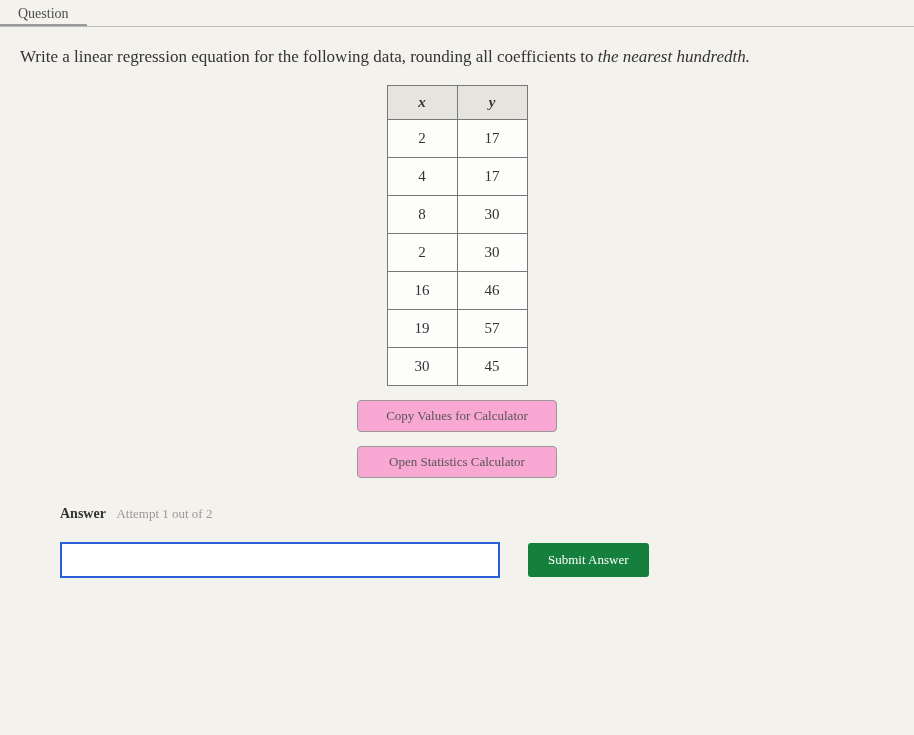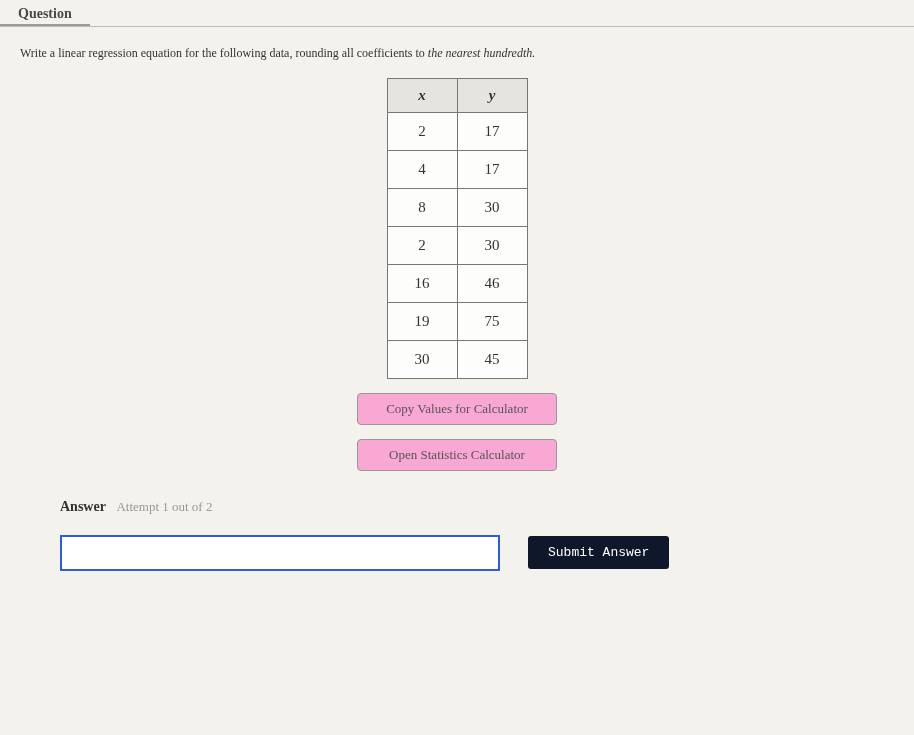--- a/index.html
+++ b/index.html
@@ -9,34 +9,34 @@
     width: 914px;
     height: 735px;
     color: #333;
     position: relative;
     overflow: hidden;
   }
   .page {
     padding: 0;
   }
   .question-label {
-    font-weight: bold;
+    font-weight: normal;
     font-size: 14px;
     color: #4a4a4a;
     padding: 6px 18px 2px 18px;
     border-bottom: 2px solid #9a9a9a;
     display: inline-block;
     margin-left: 0;
   }
   .divider {
     border-top: 1px solid #bbb;
     margin-bottom: 10px;
   }
   .prompt {
-    font-size: 12px;
+    font-size: 17px;
     color: #333;
     padding: 8px 20px 16px 20px;
     line-height: 1.4;
   }
   .prompt .italic { font-style: italic; }
   .center-area {
     display: flex;
     flex-direction: column;
     align-items: center;
     gap: 14px;
@@ -88,28 +88,28 @@
   .answer-input {
     width: 440px;
     height: 36px;
     border: 2px solid #2b5fd9;
     background: #fff;
     padding: 4px 8px;
     font-size: 14px;
     outline: none;
   }
   .submit-btn {
-    background: #0f172a;
+    background: #15803d;
     color: #fff;
     border: none;
     padding: 9px 20px;
     font-size: 13px;
     border-radius: 3px;
     cursor: pointer;
-    font-family: Liberation Mono, monospace;
+    font-family: Liberation Serif, serif;
   }
 </style>
 </head>
 <body>
 
 <div class="page">
   <div class="question-label">Question</div>
   <div class="divider"></div>
 
   <div class="prompt">
@@ -140,21 +140,21 @@
         <tr>
           <td>2</td>
           <td>30</td>
         </tr>
         <tr>
           <td>16</td>
           <td>46</td>
         </tr>
         <tr>
           <td>19</td>
-          <td>75</td>
+          <td>57</td>
         </tr>
         <tr>
           <td>30</td>
           <td>45</td>
         </tr>
       </tbody>
     </table>
 
     <button class="pill-btn">Copy Values for Calculator</button>
     <button class="pill-btn">Open Statistics Calculator</button>

